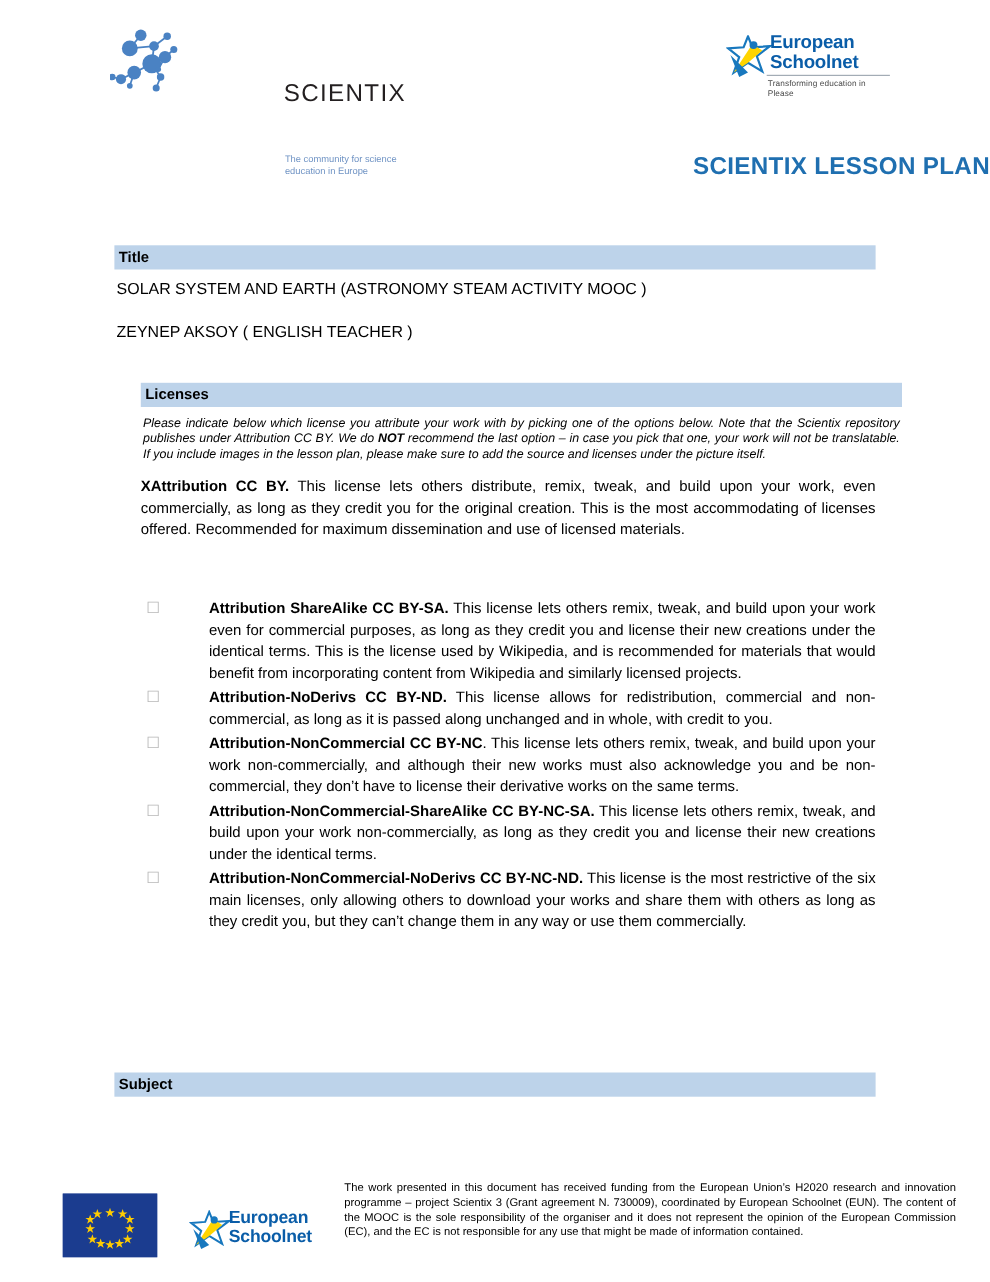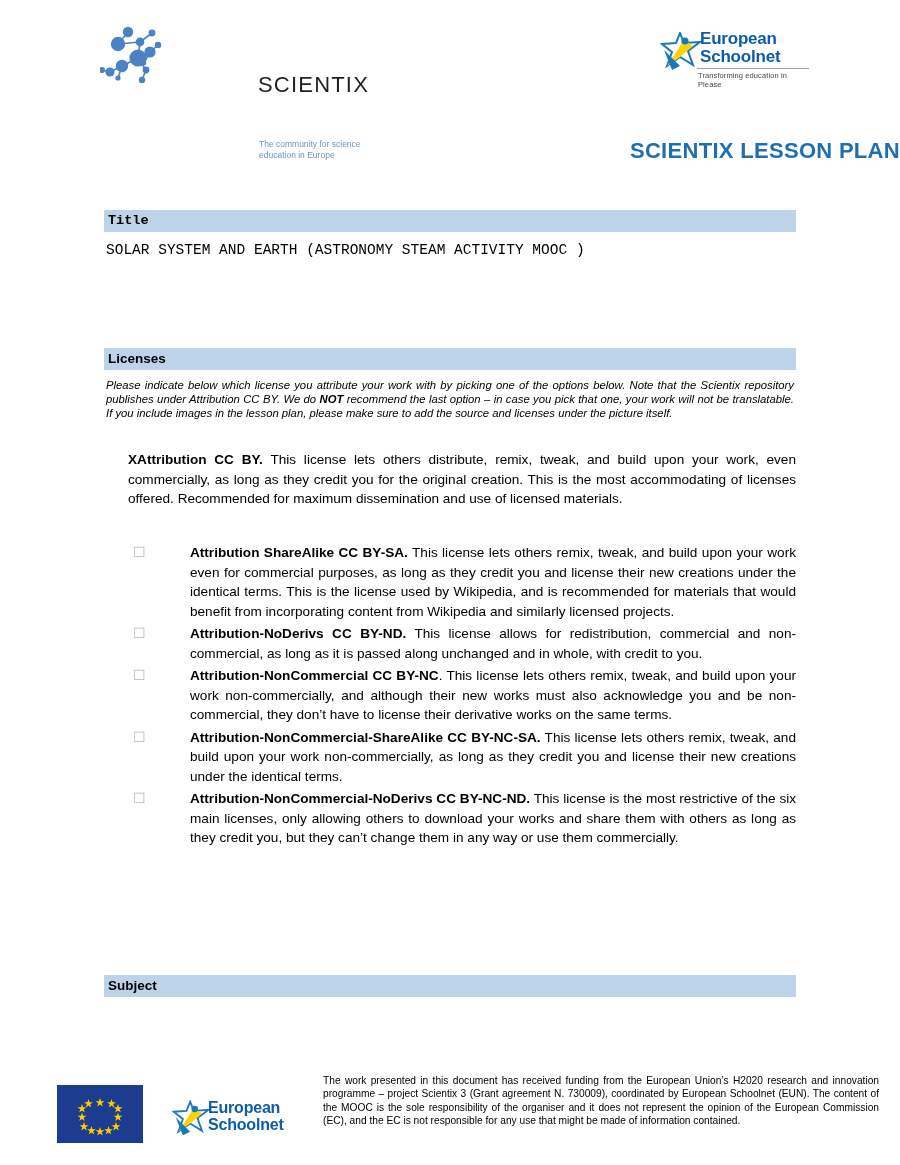--- a/index.html
+++ b/index.html
@@ -105,23 +105,23 @@
     width: 692px;
     color: #000;
     line-height: 15px;
   }
   .sec-body {
     font-size: 14.5px;
     padding: 9px 2px 0 2px;
     line-height: 18px;
   }
 
-  .block-title { position: absolute; top: 210px; font-family: Liberation Mono, monospace; }
+  .block-title { position: absolute; top: 223px; }
   .block-author { position: absolute; top: 284px; }
-  .block-licenses { position: absolute; top: 348px; }
+  .block-licenses { position: absolute; top: 348px; margin-left: 24px; }
   .block-subject { position: absolute; top: 975px; }
 
   .notice {
     font-style: italic;
     font-size: 11.3px;
     line-height: 14px;
     text-align: justify;
     padding: 8px 2px 0 2px;
     color: #000;
   }
@@ -139,21 +139,21 @@
     font-size: 14px;
     line-height: 19.5px;
     padding-left: 4px;
     box-sizing: border-box;
   }
   .lic-item .body { flex: 1 1 auto; margin-left: 32px; }
   .lic-item .body b { font-weight: bold; }
 
   .lic-first {
     position: absolute;
-    top: 450px;
+    top: 432px;
     left: 128px;
     width: 668px;
     font-size: 13.6px;
     line-height: 19.5px;
     text-align: justify;
   }
   .lic-first b { font-weight: bold; }
 
   .lic-rest {
     position: absolute;
@@ -191,21 +191,21 @@
     position: absolute;
     left: 36px; top: 2px;
     color: #0a5da8;
     font-weight: bold;
     font-size: 16px;
     line-height: 17px;
     letter-spacing: -0.2px;
   }
   .footer-note {
     position: absolute;
-    left: 323px; top: 1074px;
+    left: 313px; top: 1074px;
     width: 556px;
     font-size: 10.2px;
     line-height: 13.3px;
     text-align: justify;
     color: #000;
   }
 </style>
 </head>
 <body>
 
@@ -269,20 +269,21 @@
 </div>
 
 <div class="doc-title">SCIENTIX LESSON PLAN</div>
 
 <div class="page block-title">
   <div class="sec-head">Title</div>
   <div class="sec-body">SOLAR SYSTEM AND EARTH   (ASTRONOMY STEAM ACTIVITY MOOC )</div>
 </div>
 
 <div class="page block-author">
+  <div class="sec-body">ZEYNEP AKSOY  ( ENGLISH TEACHER )</div>
 </div>
 
 <div class="page block-licenses">
   <div class="sec-head">Licenses</div>
   <div class="notice">
     <span>Please indicate below which license you attribute your work with by picking one of the options below. Note that the Scientix repository publishes under Attribution CC BY. We do </span><b>NOT</b><span> recommend the last option – in case you pick that one, your work will not be translatable. If you include images in the lesson plan, please make sure to add the source and licenses under the picture itself.</span>
   </div>
 </div>
 
 <div class="lic-first">

